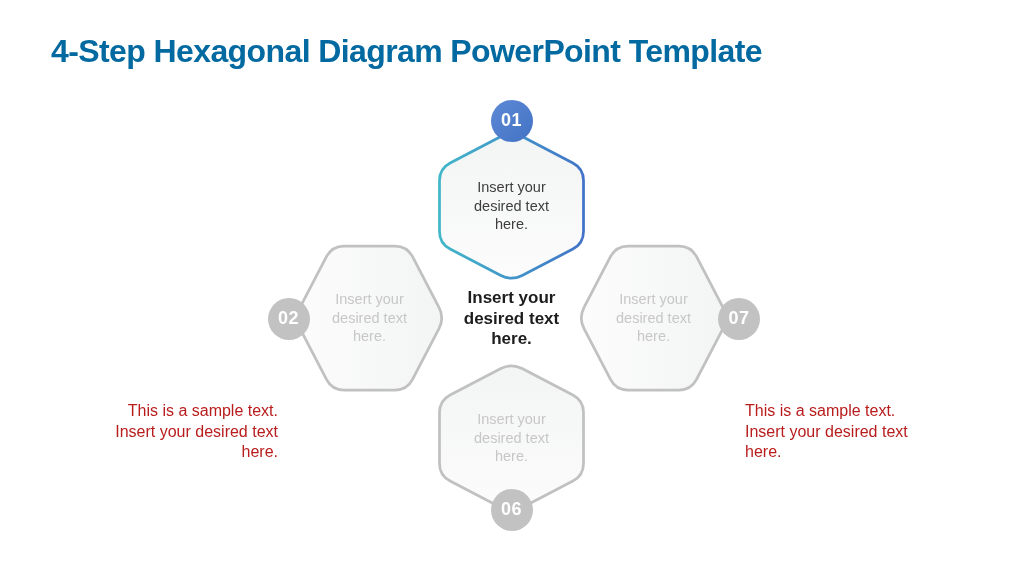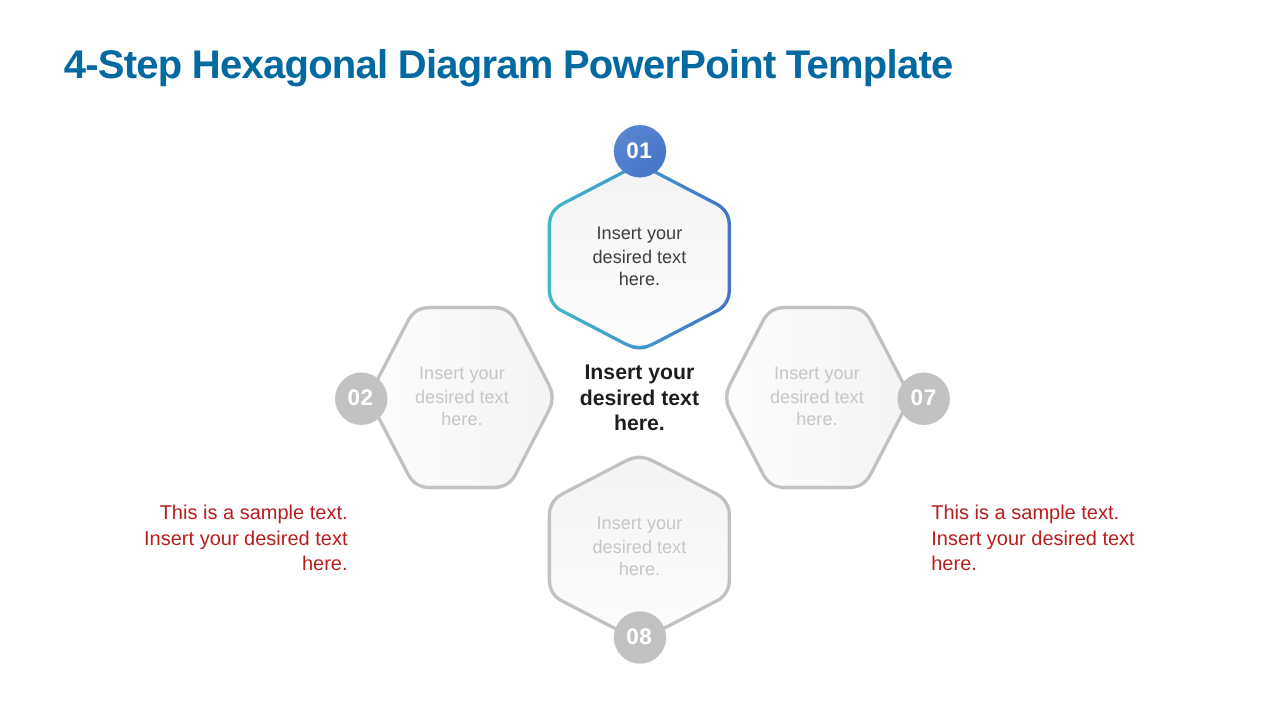--- a/index.html
+++ b/index.html
@@ -93,21 +93,21 @@
     <use href="#hexShape" transform="translate(511.5 206)" fill="url(#hexFill)" stroke="url(#strokeBlue)" stroke-width="2.75"></use>
   </svg>
 
   <div class="badge blue" style="left:490.5px;top:99.5px">
     <span>01</span>
   </div>
   <div class="badge gray" style="left:718px;top:297.5px">
     <span>07</span>
   </div>
   <div class="badge gray" style="left:490.5px;top:488.5px">
-    <span>08</span>
+    <span>06</span>
   </div>
   <div class="badge gray" style="left:267.5px;top:297.5px">
     <span>02</span>
   </div>
 
   <div class="hex-label dark" style="left:461.5px;top:178px">Insert your desired text here.</div>
   <div class="hex-label light" style="left:603.5px;top:290px">Insert your desired text here.</div>
   <div class="hex-label light" style="left:461.5px;top:410px">Insert your desired text here.</div>
   <div class="hex-label light" style="left:319.5px;top:290px">Insert your desired text here.</div>
 

